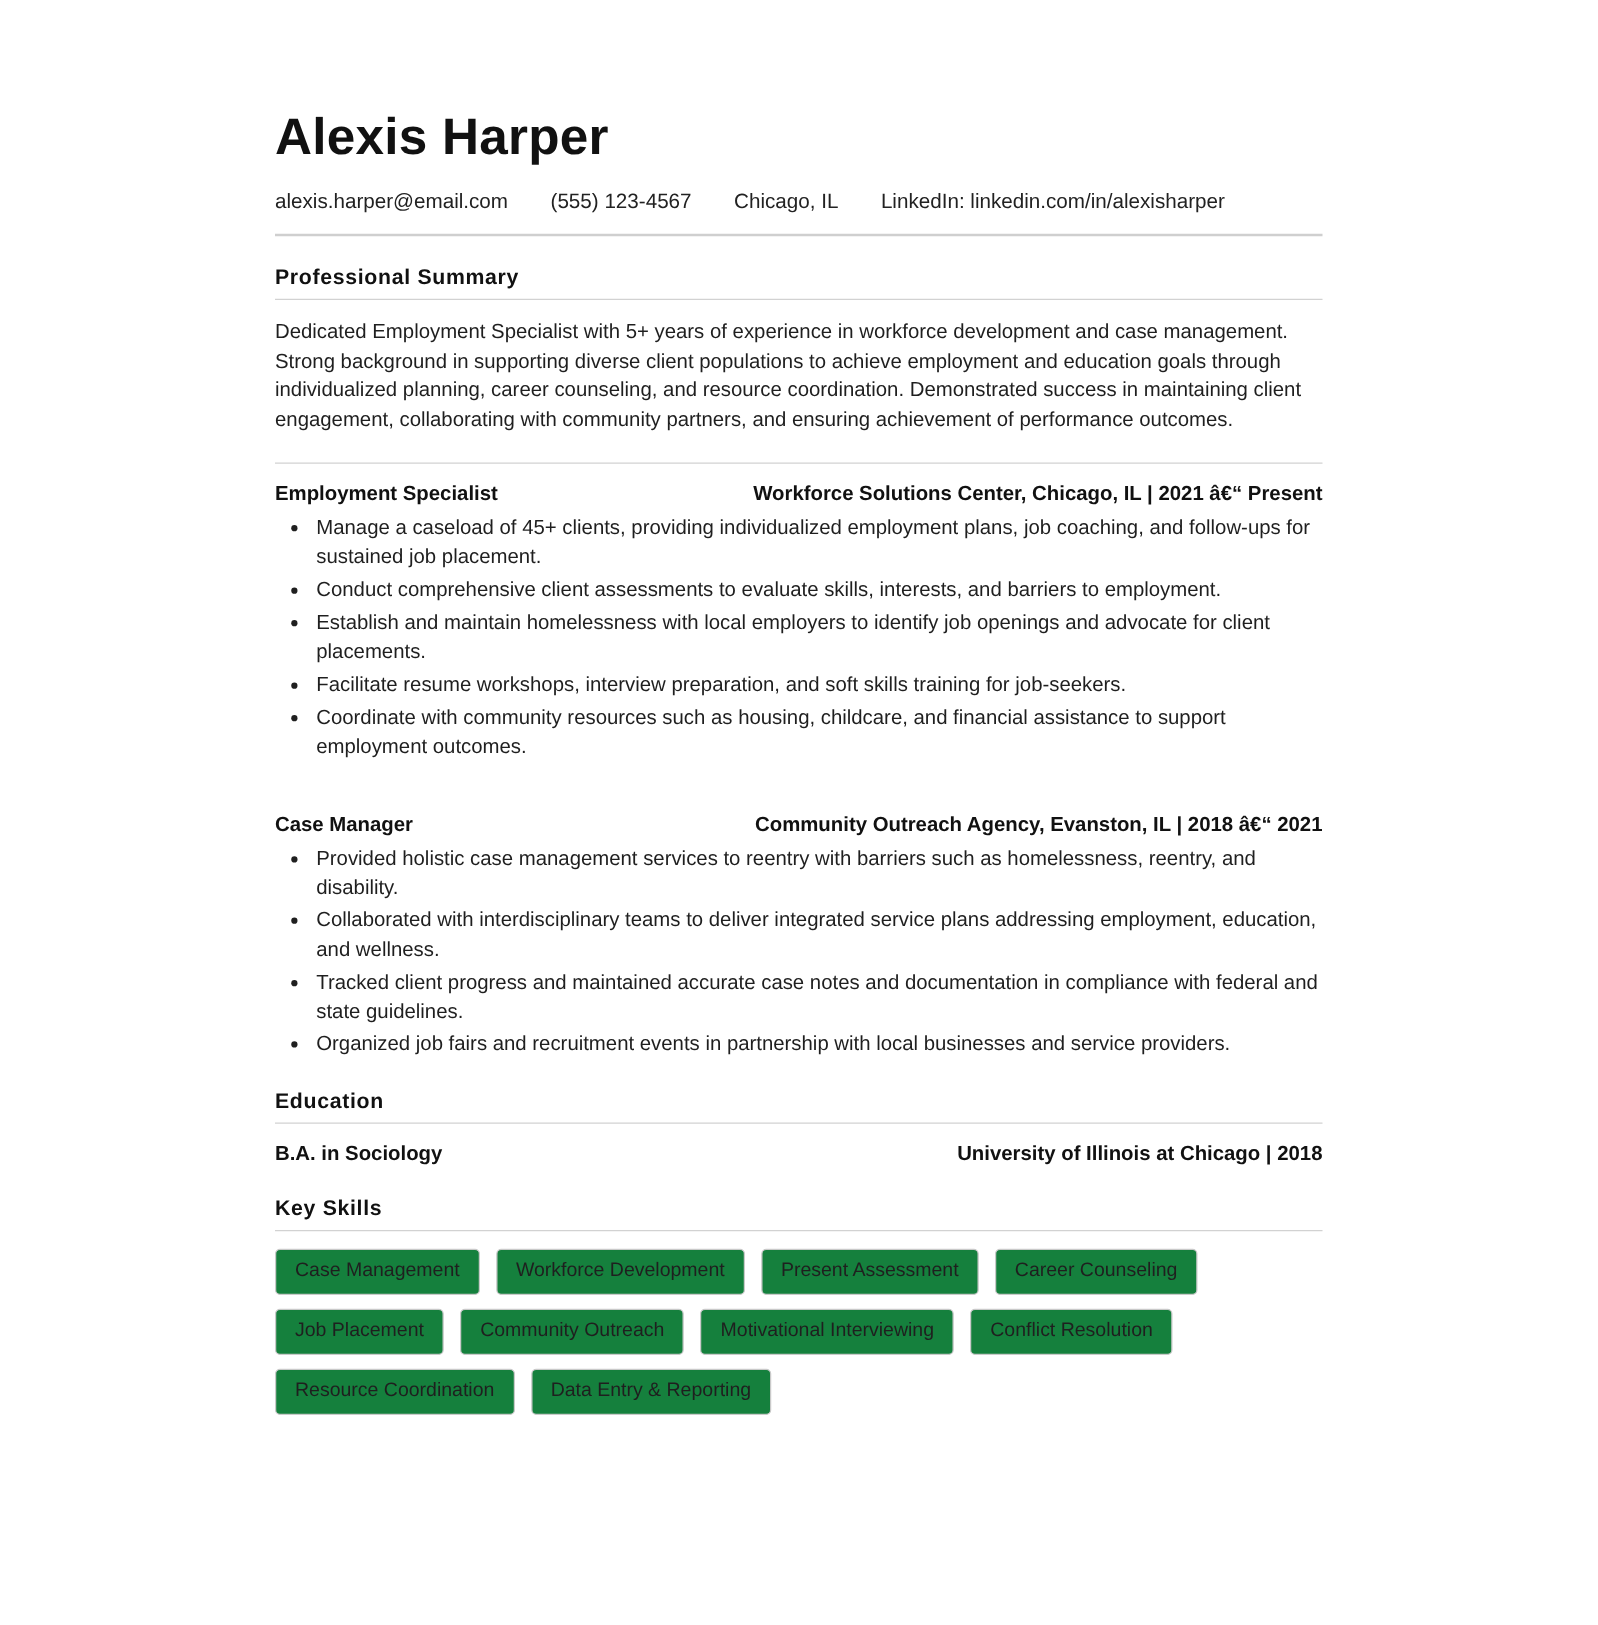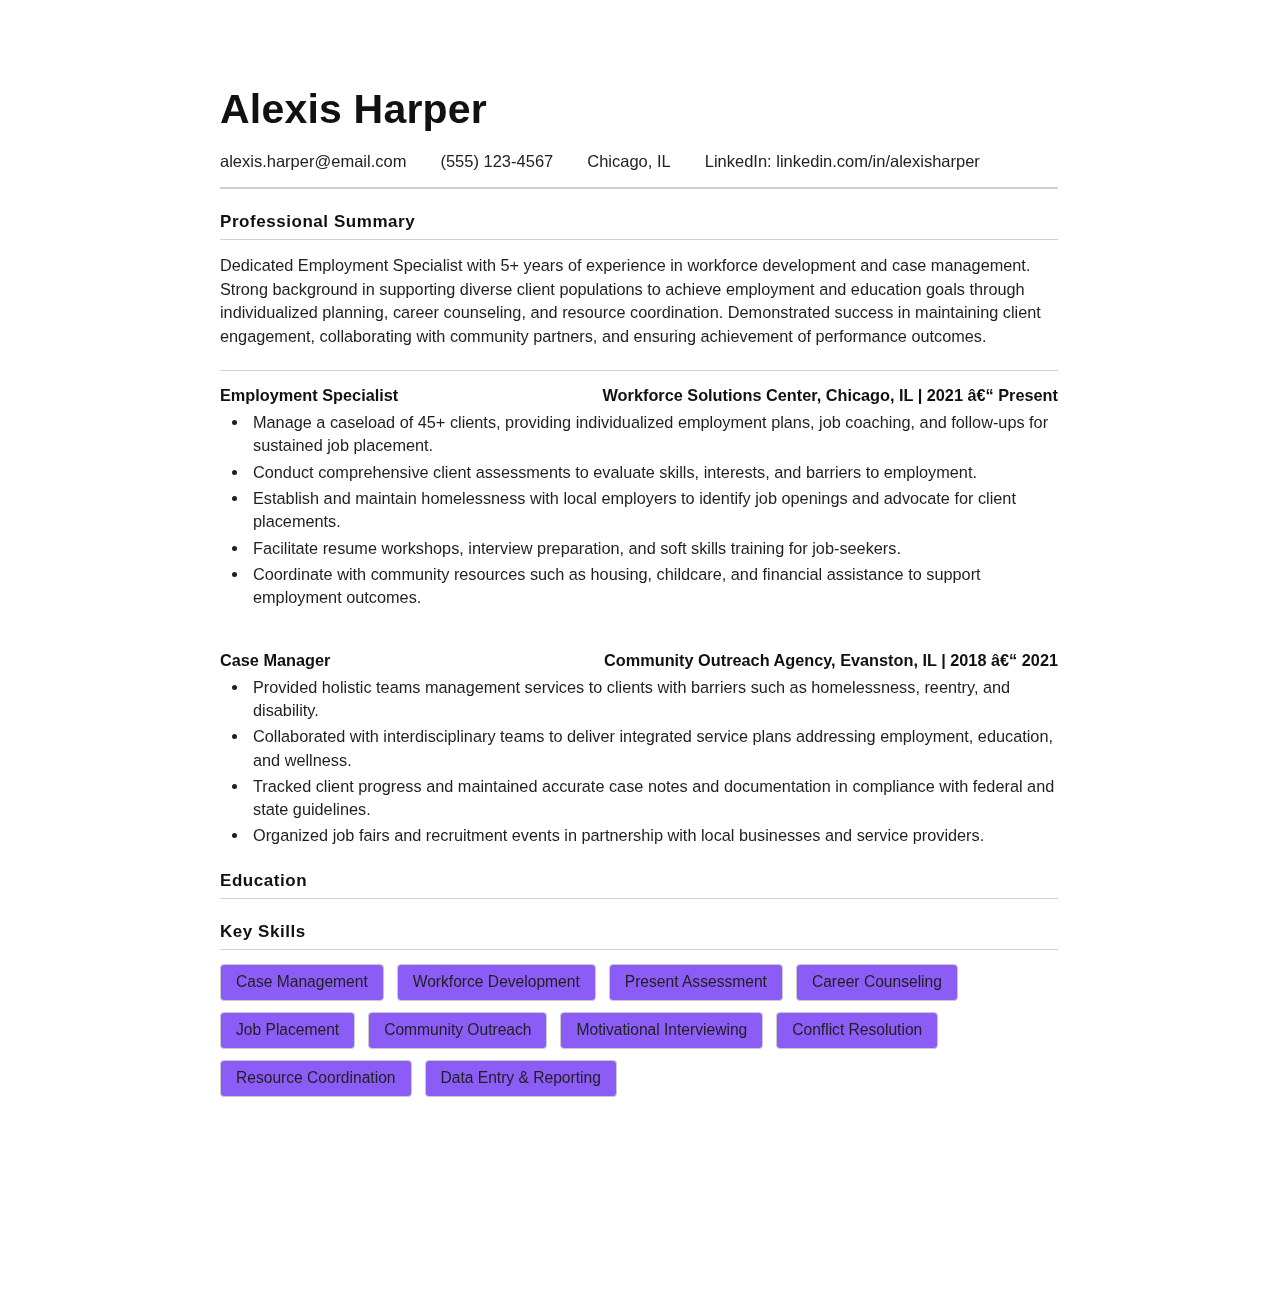--- a/index.html
+++ b/index.html
@@ -123,21 +123,21 @@
   
   .skills-wrap {
     display: flex;
     flex-wrap: wrap;
     gap: 11px 13px;
     max-width: 790px;
   }
   .skill-chip {
     border: 1px solid #c9c9c9;
     border-radius: 4px;
-    background: #8b5cf6;
+    background: #15803d;
     padding: 8px 15px 9px 15px;
     font-size: 15.6px;
     line-height: 1.15;
     color: #1f1f1f;
     white-space: nowrap;
     text-align: center;
   }
 </style>
 </head>
 <body>
@@ -179,31 +179,35 @@
         <li>Coordinate with community resources such as housing, childcare, and financial assistance to support employment outcomes.</li>
       </ul>
     </div>
 
     <div class="job">
       <div class="job-head">
         <span class="job-title">Case Manager</span>
         <span class="job-meta">Community Outreach Agency, Evanston, IL | 2018 â€“ 2021</span>
       </div>
       <ul class="bullets">
-        <li>Provided holistic teams management services to clients with barriers such as homelessness, reentry, and disability.</li>
+        <li>Provided holistic case management services to reentry with barriers such as homelessness, reentry, and disability.</li>
         <li>Collaborated with interdisciplinary teams to deliver integrated service plans addressing employment, education, and wellness.</li>
         <li>Tracked client progress and maintained accurate case notes and documentation in compliance with federal and state guidelines.</li>
         <li>Organized job fairs and recruitment events in partnership with local businesses and service providers.</li>
       </ul>
     </div>
   </section>
 
   <section class="section">
     <h2 class="section-heading">Education</h2>
     <hr class="section-rule">
+    <div class="edu-row">
+      <span class="edu-degree">B.A. in Sociology</span>
+      <span class="edu-school">University of Illinois at Chicago | 2018</span>
+    </div>
   </section>
 
   <section class="section">
     <h2 class="section-heading">Key Skills</h2>
     <hr class="section-rule">
     <div class="skills-wrap">
       <span class="skill-chip">Case Management</span>
       <span class="skill-chip">Workforce Development</span>
       <span class="skill-chip">Present Assessment</span>
       <span class="skill-chip">Career Counseling</span>

